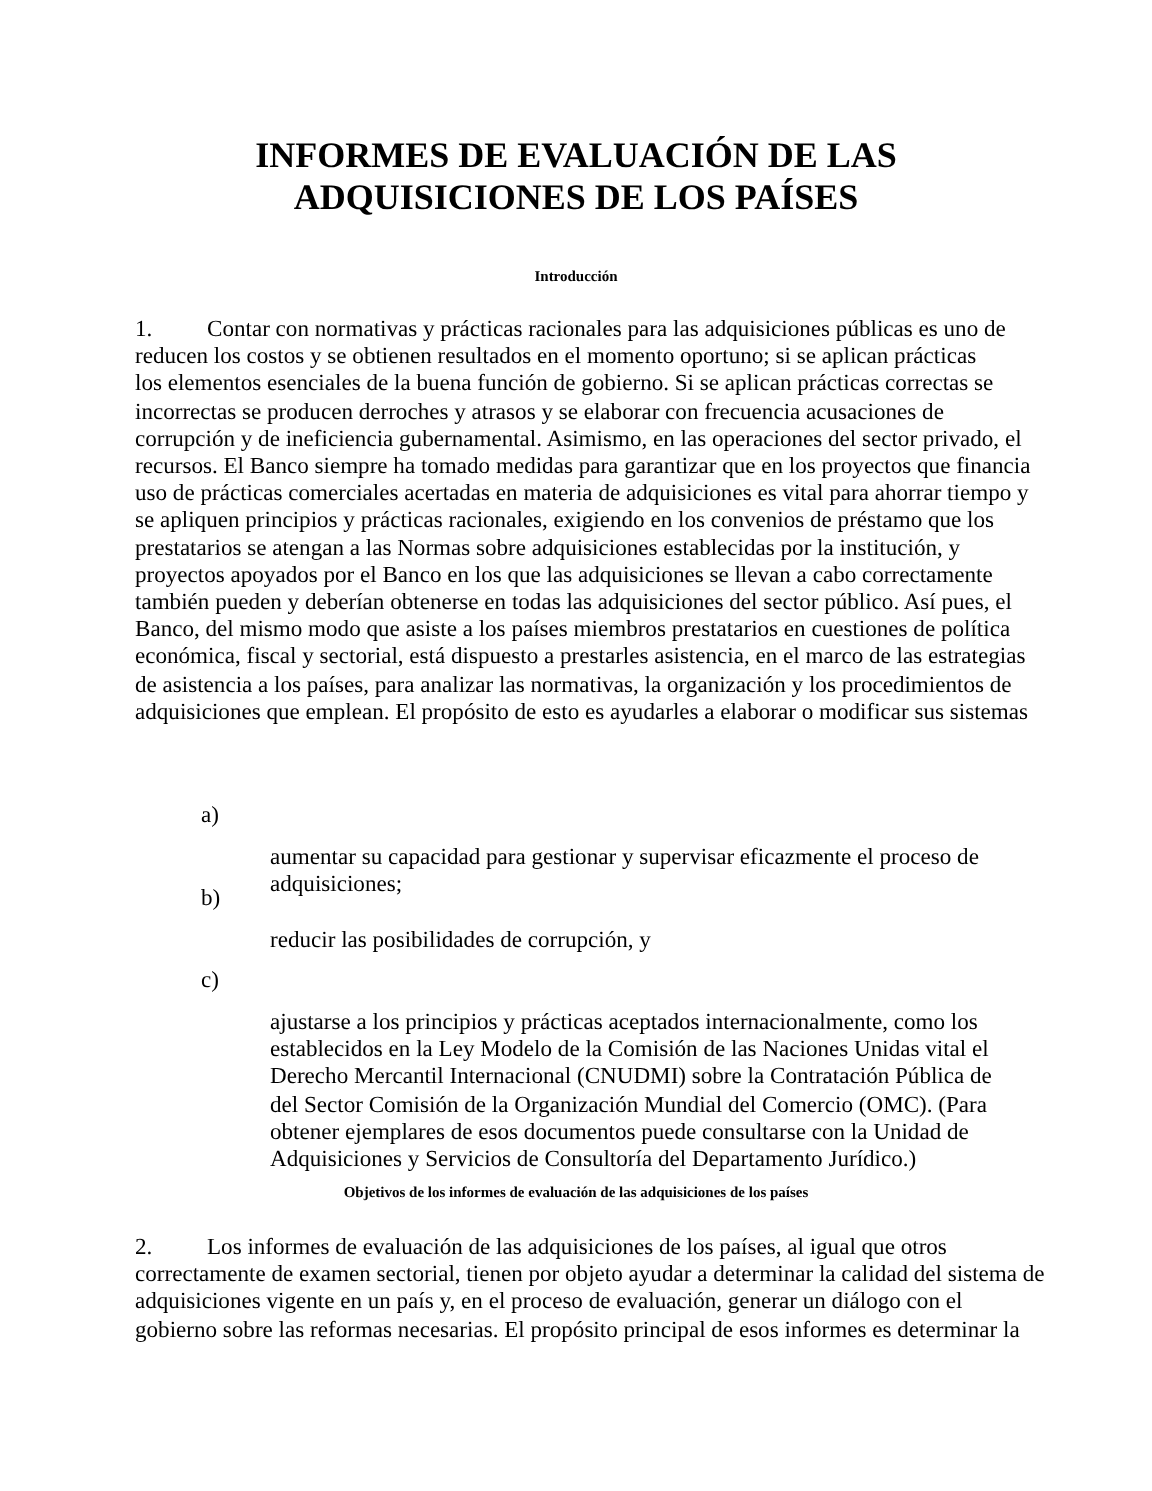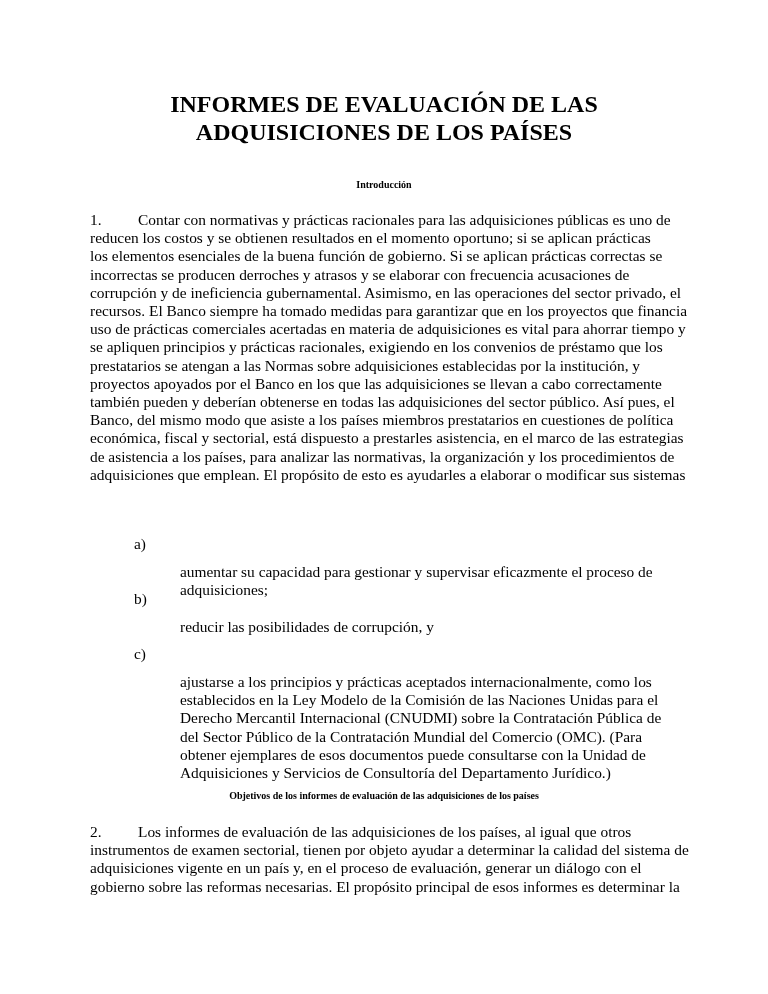--- a/index.html
+++ b/index.html
@@ -60,30 +60,30 @@
     <span class="lbl">b)</span>
     <div class="txt">
       <span class="ln">reducir las posibilidades de corrupción, y</span>
     </div>
   </div>
 
   <div class="li" style="top:645px;">
     <span class="lbl">c)</span>
     <div class="txt">
       <span class="ln">ajustarse a los principios y prácticas aceptados internacionalmente, como los</span>
-      <span class="ln">establecidos en la Ley Modelo de la Comisión de las Naciones Unidas para el</span>
+      <span class="ln">establecidos en la Ley Modelo de la Comisión de las Naciones Unidas vital el</span>
       <span class="ln">Derecho Mercantil Internacional (CNUDMI) sobre la Contratación Pública de</span>
-      <span class="ln">del Sector Público de la Contratación Mundial del Comercio (OMC). (Para</span>
+      <span class="ln">del Sector Comisión de la Organización Mundial del Comercio (OMC). (Para</span>
       <span class="ln">obtener ejemplares de esos documentos puede consultarse con la Unidad de</span>
       <span class="ln">Adquisiciones y Servicios de Consultoría del Departamento Jurídico.)</span>
     </div>
   </div>
 
   <div class="subhead" style="top:787px;">Objetivos de los informes de evaluación de las adquisiciones de los países</div>
 
   <div class="para" style="top:823px;">
     <span class="ln"><span class="num">2.</span><span>Los informes de evaluación de las adquisiciones de los países, al igual que otros</span></span>
-    <span class="ln">instrumentos de examen sectorial, tienen por objeto ayudar a determinar la calidad del sistema de</span>
+    <span class="ln">correctamente de examen sectorial, tienen por objeto ayudar a determinar la calidad del sistema de</span>
     <span class="ln">adquisiciones vigente en un país y, en el proceso de evaluación, generar un diálogo con el</span>
     <span class="ln">gobierno sobre las reformas necesarias. El propósito principal de esos informes es determinar la</span>
   </div>
 
 </div>
 
 </body></html>

